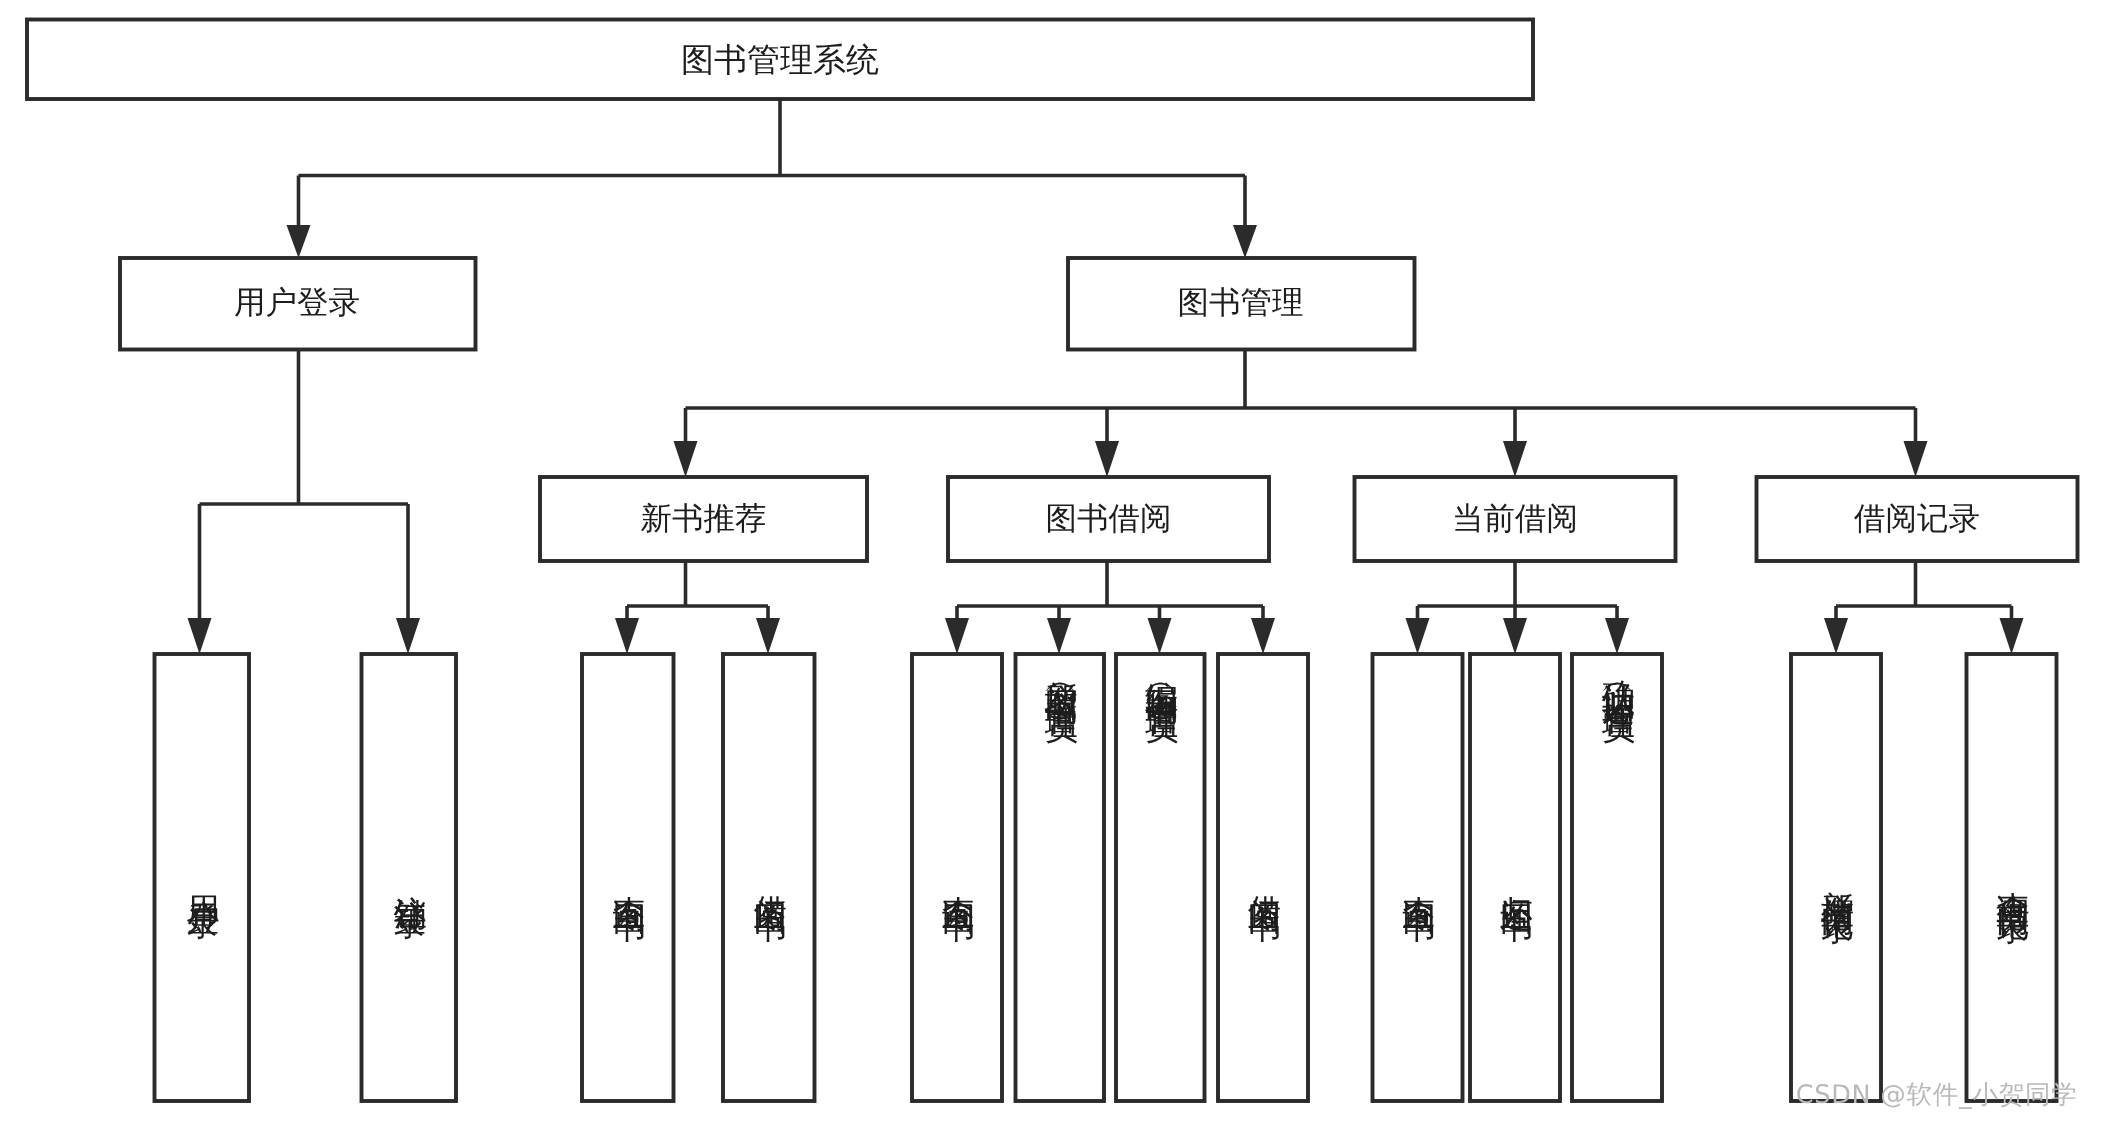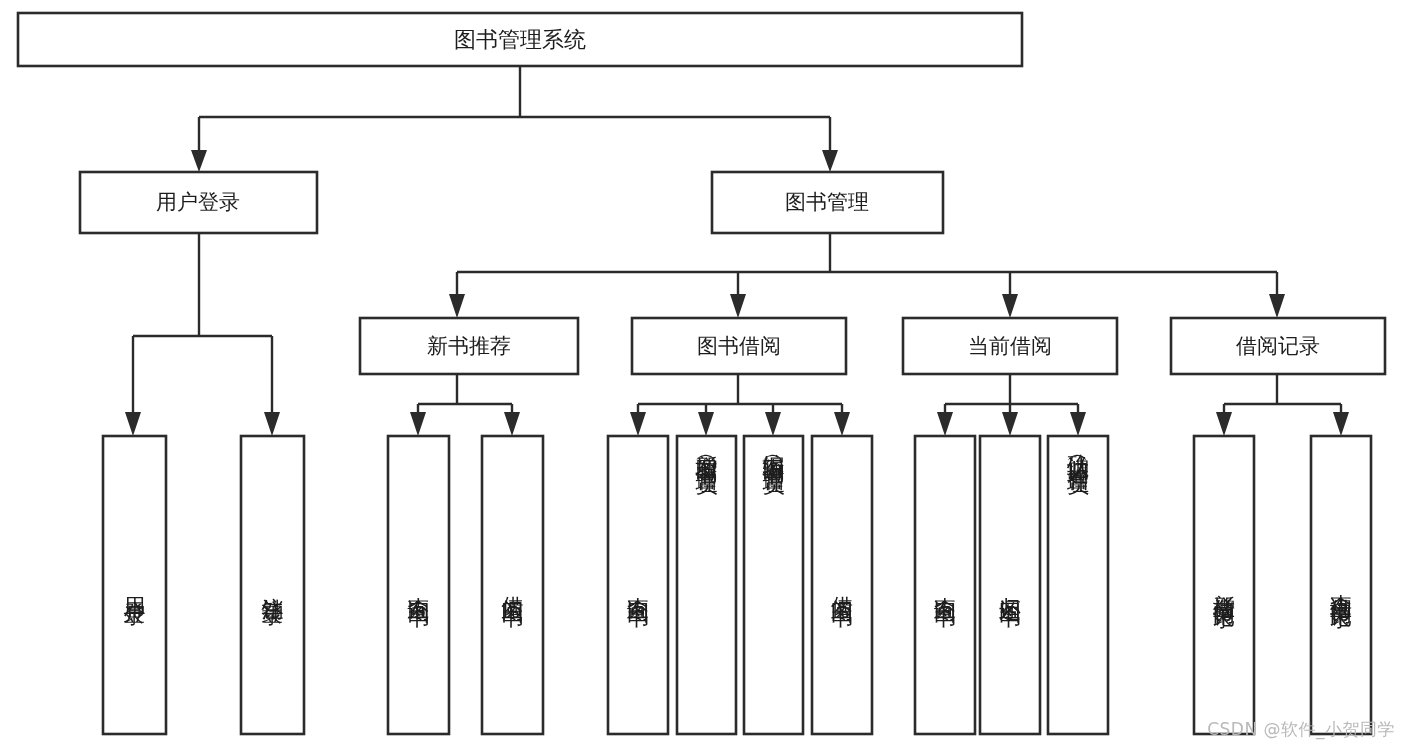--- a/index.html
+++ b/index.html
@@ -65,21 +65,21 @@
     font-family: "DejaVu Sans", "Liberation Sans", sans-serif;
     font-size: 22px;
     line-height: 1.0;
     letter-spacing: 3px;
     color: #1d1d1d;
     text-align: center;
     white-space: nowrap;
   }
   .watermark {
     position: absolute;
-    right: 10px;
+    right: 20px;
     bottom: 6px;
     font-family: "DejaVu Sans", "Liberation Sans", sans-serif;
     font-size: 17px;
     color: #b9b9b9;
     letter-spacing: 0.5px;
     white-space: nowrap;
     pointer-events: none;
   }
 </style>
 </head>

